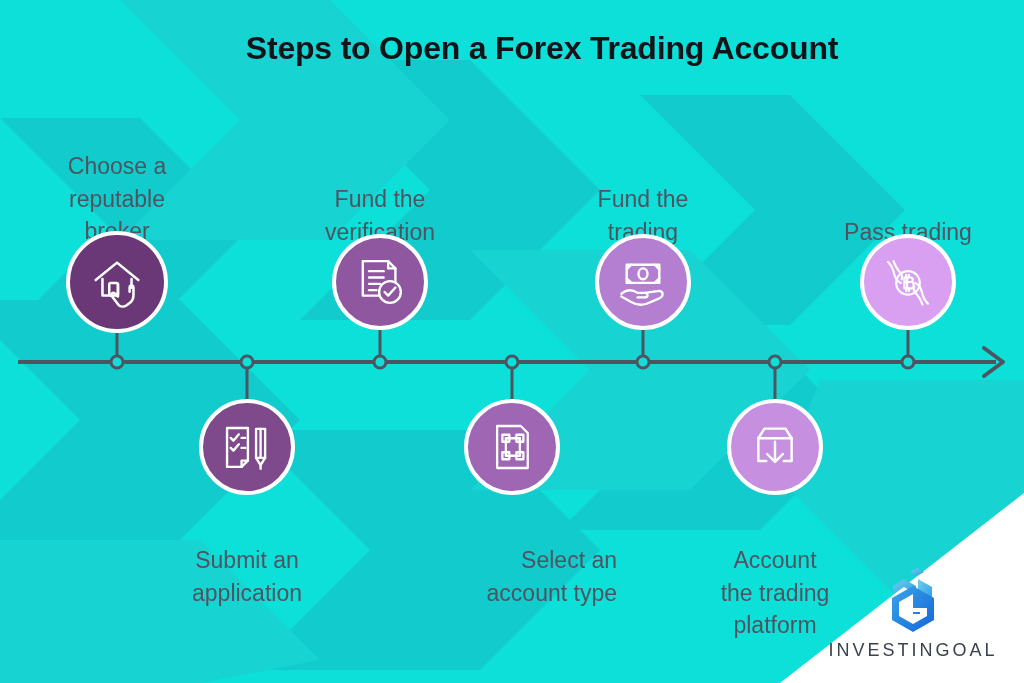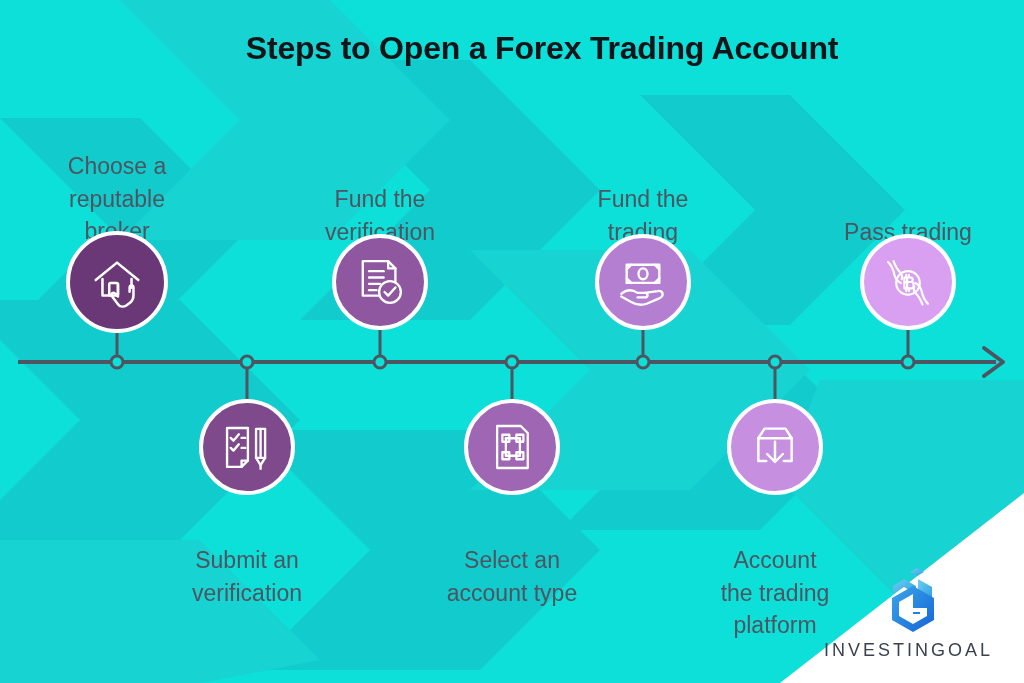--- a/index.html
+++ b/index.html
@@ -83,20 +83,21 @@
     white-space: pre-line;
     margin-top: 28px;
   }
 
   
   #logo-block {
     position: absolute;
     right: 22px;
     bottom: 22px;
     width: 178px;
+    text-align: center;
   }
   #logo-mark {
     display: block;
     margin: 0 auto 6px auto;
   }
   #logo-wordmark {
     font-size: 18px;
     letter-spacing: 3.0px;
     color: #3a4250;
     font-family: "Liberation Sans", sans-serif;
@@ -181,21 +182,21 @@
         <line x1="26" y1="22" x2="30" y2="22"></line>
         <polyline points="14,33 17,36 23,29"></polyline>
         <line x1="26" y1="33" x2="30" y2="33"></line>
         <path d="M42 12 H52 V44 H42 Z"></path>
         <line x1="47" y1="12" x2="47" y2="44"></line>
         <polyline points="42,44 47,52 52,44"></polyline>
         <line x1="47" y1="52" x2="47" y2="56"></line>
       </svg>
     </div>
     <div class="step-label" style="left:147px; top:516px; width:200px;">Submit an
-verification</div>
+application</div>
   </div>
 
   <div class="step">
     <div class="step-label" style="left:280px; top:155px; width:200px;">Fund the
 verification</div>
     <div class="step-circle" style="left:332px; top:234px; width:96px; height:96px; background:#8f57a0;">
       <svg width="58" height="58" viewBox="0 0 64 64" fill="none" stroke="#ffffff" stroke-width="2.6" stroke-linecap="round" stroke-linejoin="round">
         <path d="M13 9 H41 L49 17 V47 H13 Z"></path>
         <polyline points="41,9 41,17 49,17"></polyline>
         <line x1="20" y1="20" x2="36" y2="20"></line>
@@ -215,21 +216,21 @@
         <line x1="25" y1="22" x2="41" y2="22"></line>
         <line x1="25" y1="42" x2="41" y2="42"></line>
         <line x1="25" y1="22" x2="25" y2="42"></line>
         <line x1="41" y1="22" x2="41" y2="42"></line>
         <rect x="21" y="18" width="8" height="8"></rect>
         <rect x="37" y="18" width="8" height="8"></rect>
         <rect x="21" y="38" width="8" height="8"></rect>
         <rect x="37" y="38" width="8" height="8"></rect>
       </svg>
     </div>
-    <div class="step-label" style="left:407px; top:516px; width:210px;">Select an
+    <div class="step-label" style="left:407px; top:516px; width:210px;text-align:right;">Select an
 account type</div>
   </div>
 
   <div class="step">
     <div class="step-label" style="left:543px; top:155px; width:200px;">Fund the
 trading</div>
     <div class="step-circle" style="left:595px; top:234px; width:96px; height:96px; background:#b57fd1;">
       <svg width="58" height="58" viewBox="0 0 64 64" fill="none" stroke="#ffffff" stroke-width="2.6" stroke-linecap="round" stroke-linejoin="round">
         <rect x="14" y="13" width="36" height="20"></rect>
         <ellipse cx="32" cy="23" rx="5" ry="6"></ellipse>

